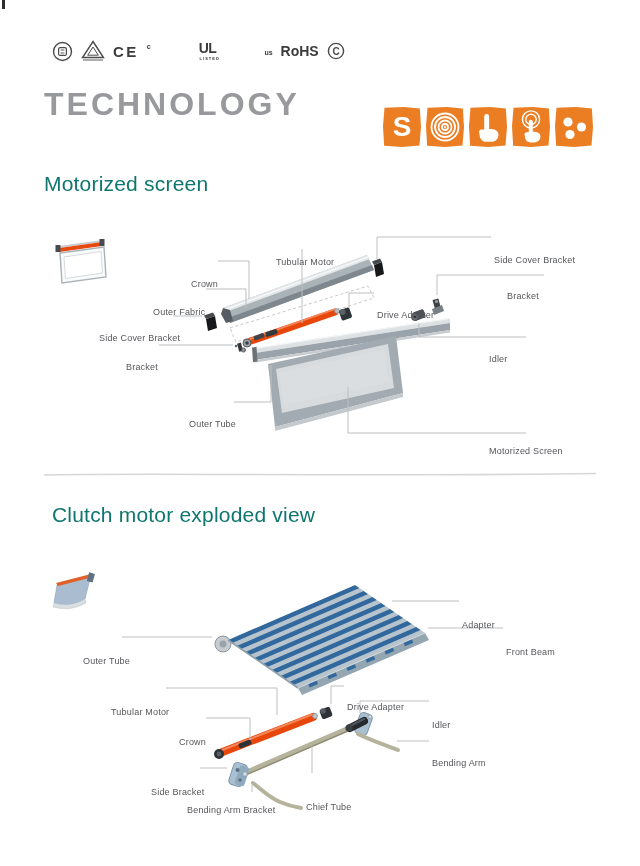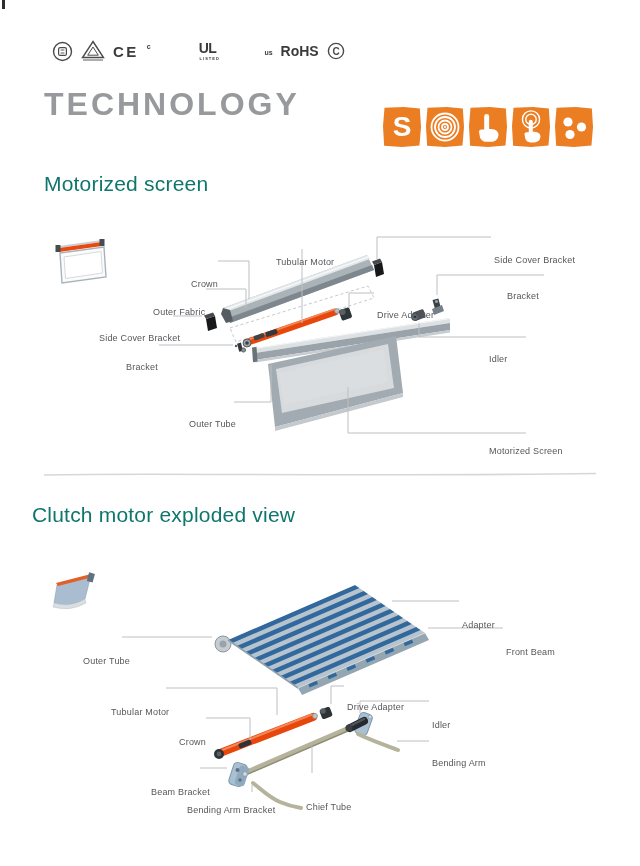--- a/index.html
+++ b/index.html
@@ -213,21 +213,21 @@
   <span class="lbl" style="left:99px;top:309px">Side Cover Bracket</span>
   <span class="lbl" style="left:489px;top:330px">Idler</span>
   <span class="lbl" style="left:126px;top:338px">Bracket</span>
   <span class="lbl" style="left:189px;top:395px">Outer Tube</span>
   <span class="lbl" style="left:489px;top:422px">Motorized Screen</span>
 
   <svg class="abs" style="left:42px;top:471px" width="556" height="8" viewBox="0 0 556 8">
     <path d="M2,4 C120,1.5 300,6 554,2.5" fill="none" stroke="#d6d7d8" stroke-width="1.6"></path>
   </svg>
 
-  <div class="abs section-heading" style="left:32px;top:503px">Clutch motor exploded view</div>
+  <div class="abs section-heading" style="left:52px;top:503px">Clutch motor exploded view</div>
 
   <svg class="abs" style="left:40px;top:558px" width="560" height="300" viewBox="0 0 560 300">
     <defs>
       <clipPath id="fabricClip">
           <polygon points="188,82 315,27 385,75 258,130"></polygon>
         </clipPath>
     </defs>
 
     <g>
       <path d="M17,27 L51,17 L45,41 Q30,50 14,45 Z" fill="#a9bcd0" stroke="#8da2b8" stroke-width="0.6"></path>
@@ -312,17 +312,17 @@
   </svg>
 
   <span class="lbl" style="left:462px;top:596px">Adapter</span>
   <span class="lbl" style="left:506px;top:623px">Front Beam</span>
   <span class="lbl" style="left:83px;top:632px">Outer Tube</span>
   <span class="lbl" style="left:111px;top:683px">Tubular Motor</span>
   <span class="lbl" style="left:347px;top:678px">Drive Adapter</span>
   <span class="lbl" style="left:432px;top:696px">Idler</span>
   <span class="lbl" style="left:179px;top:713px">Crown</span>
   <span class="lbl" style="left:432px;top:734px">Bending Arm</span>
-  <span class="lbl" style="left:151px;top:763px">Beam Bracket</span>
+  <span class="lbl" style="left:151px;top:763px">Side Bracket</span>
   <span class="lbl" style="left:306px;top:778px">Chief Tube</span>
   <span class="lbl" style="left:187px;top:781px">Bending Arm Bracket</span>
 
 </div>
 
 </body></html>

